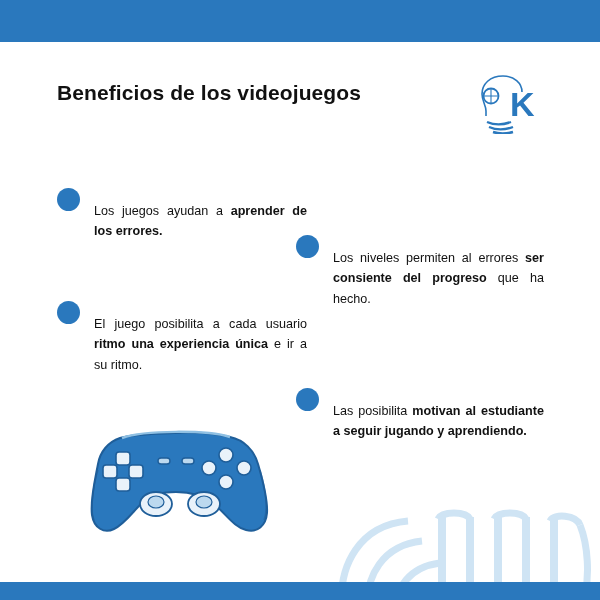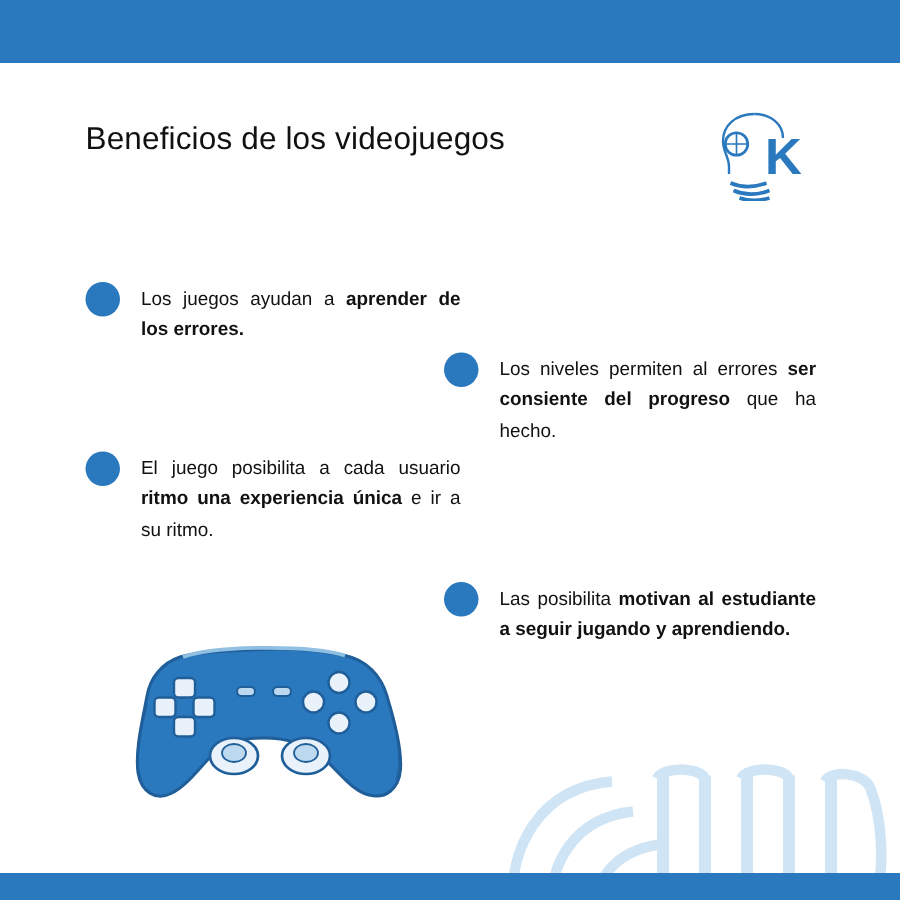--- a/index.html
+++ b/index.html
@@ -37,21 +37,21 @@
     background: #2a78bd;
   }
 
   
   .title {
     position: absolute;
     left: 57px;
     top: 78px;
     width: 370px;
     font-size: 21px;
-    font-weight: normal;
+    font-weight: bold;
     line-height: 1.42;
     color: #111111;
     letter-spacing: 0.1px;
   }
 
   
   .logo {
     position: absolute;
     right: 62px;
     top: 72px;
@@ -78,21 +78,21 @@
     left: 0;
     top: 3px;
     width: 23px;
     height: 23px;
     border-radius: 50%;
     background: #2a78bd;
   }
   .btext {
     position: absolute;
     left: 37px;
-    top: 4px;
+    top: 16px;
     font-size: 12.6px;
     line-height: 1.62;
     color: #111111;
     text-align: justify;
     text-justify: inter-word;
   }
   .btext b { font-weight: bold; }
 
   #item0 { left: 57px; top: 185px; width: 250px; }
   #item0 .btext { width: 213px; }

